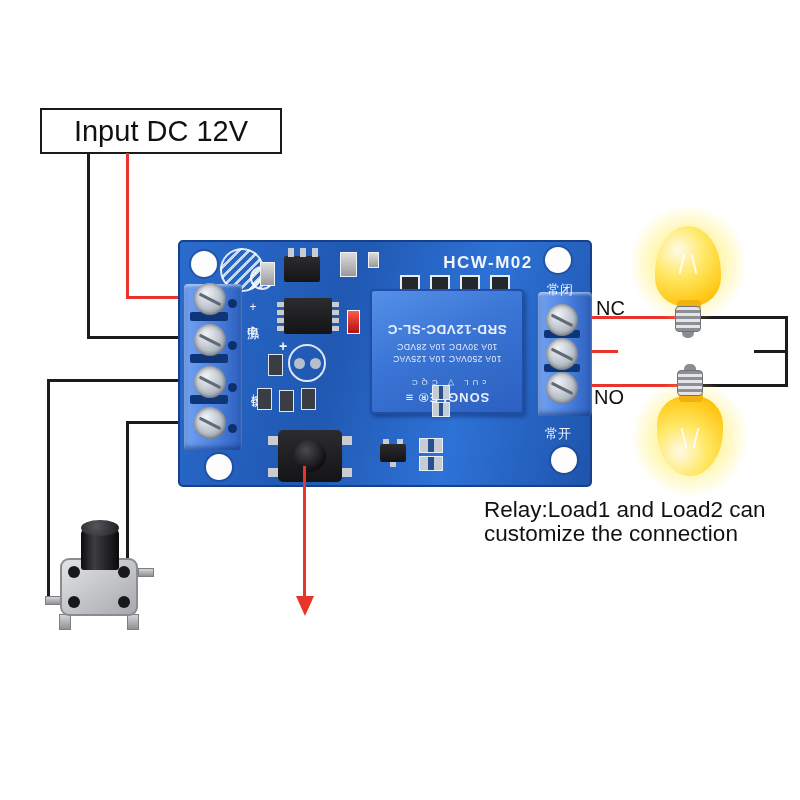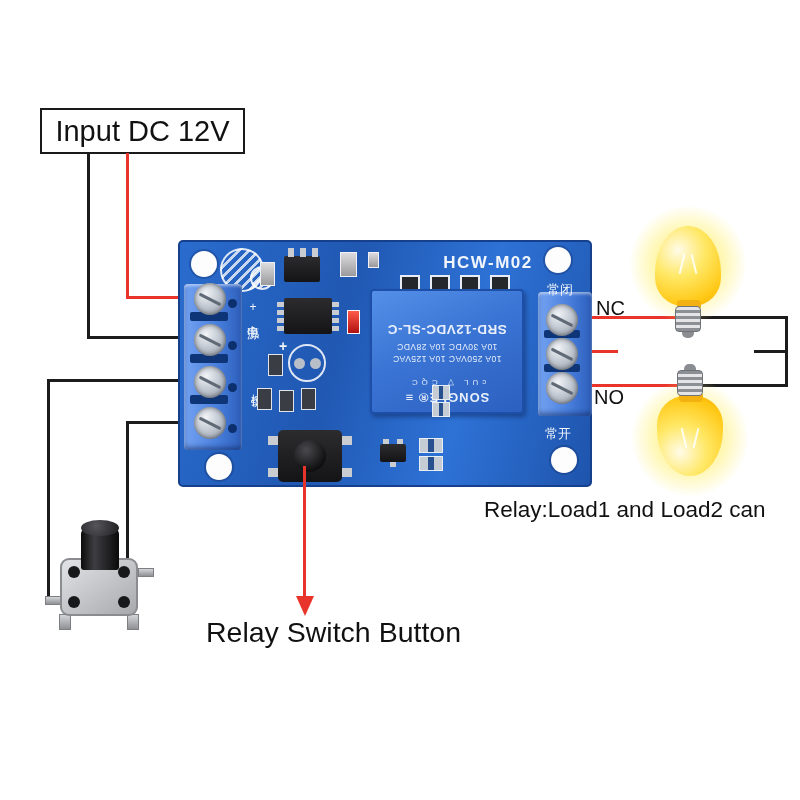--- a/index.html
+++ b/index.html
@@ -80,21 +80,21 @@
   
   .arrow-shaft{position:absolute;background:#e8342a;}
   .arrow-head{position:absolute;width:0;height:0;border-left:9px solid transparent;
      border-right:9px solid transparent;border-top:20px solid #e8342a;}
 </style>
 </head>
 <body>
 
 <div id="stage">
 
-  <div class="label-box" style="left:40px;top:108px;width:205px;height:46px;font-size:29px;">Input DC 12V</div>
+  <div class="label-box" style="left:40px;top:108px;width:242px;height:46px;font-size:29px;">Input DC 12V</div>
 
   <div class="wire" style="left:87px;top:153px;width:3px;height:186px;"></div>
   <div class="wire" style="left:87px;top:336px;width:121px;height:3px;"></div>
   <div class="wire red" style="left:126px;top:153px;width:3px;height:146px;"></div>
   <div class="wire red" style="left:126px;top:296px;width:84px;height:3px;"></div>
   <div class="wire" style="left:47px;top:379px;width:167px;height:3px;"></div>
   <div class="wire" style="left:47px;top:379px;width:3px;height:224px;"></div>
   <div class="wire" style="left:47px;top:600px;width:15px;height:3px;"></div>
   <div class="wire" style="left:126px;top:421px;width:94px;height:3px;"></div>
   <div class="wire" style="left:126px;top:421px;width:3px;height:152px;"></div>
@@ -242,17 +242,17 @@
     <div class="dot" style="left:73px;top:48px;"></div>
     <div class="dot" style="left:23px;top:78px;"></div>
     <div class="dot" style="left:73px;top:78px;"></div>
     <div class="plunger"></div>
     <div class="ptop"></div>
   </div>
 
   <div class="arrow-shaft" style="left:303px;top:466px;width:3px;height:132px;"></div>
   <div class="arrow-head" style="left:296px;top:596px;"></div>
 
-  <div class="ann-text" style="left:206px;top:616px;font-size:28.5px;">Relay Switch Button</div>
 
   <div class="ann-text" style="left:484px;top:497px;font-size:22.5px;">Relay:Load1 and Load2 can</div>
+  <div class="ann-text" style="left:484px;top:521px;font-size:22.5px;">customize the connection</div>
 
 </div>
 
 </body></html>

